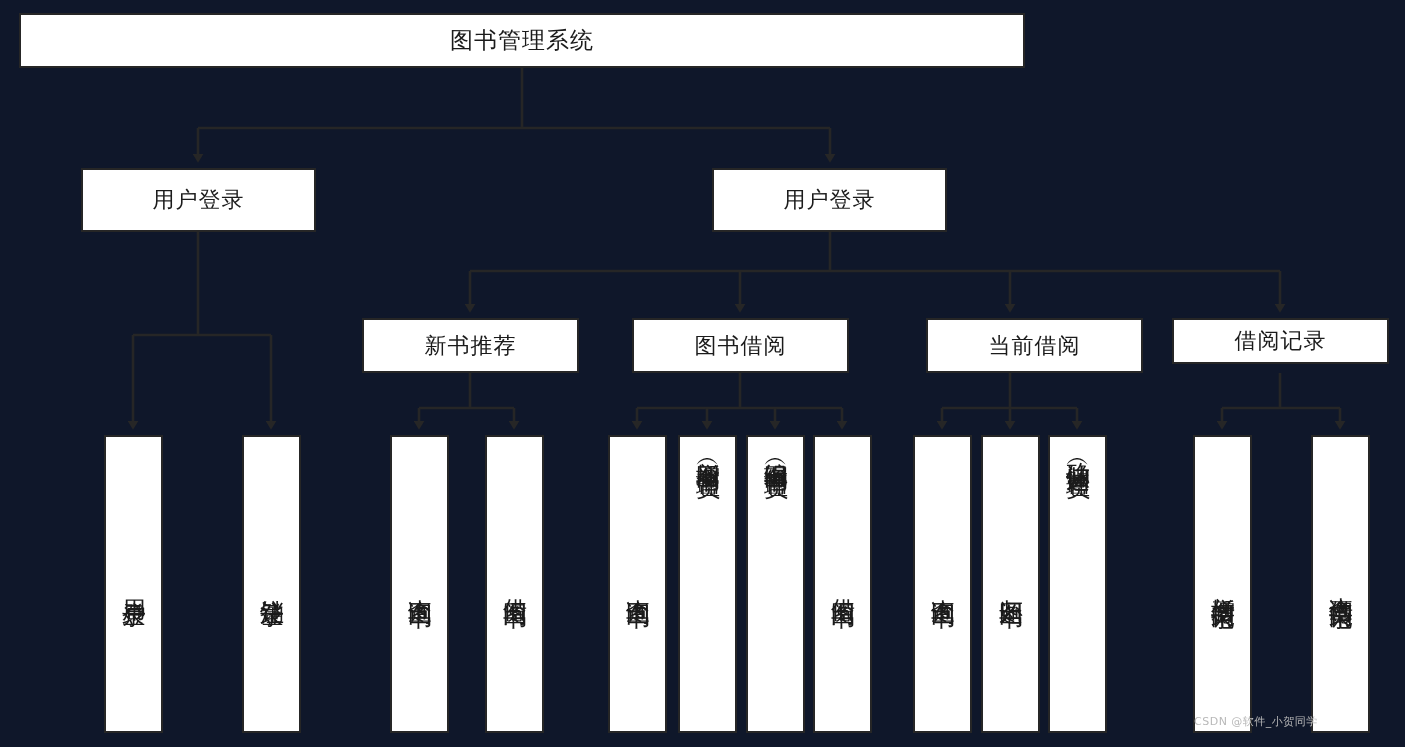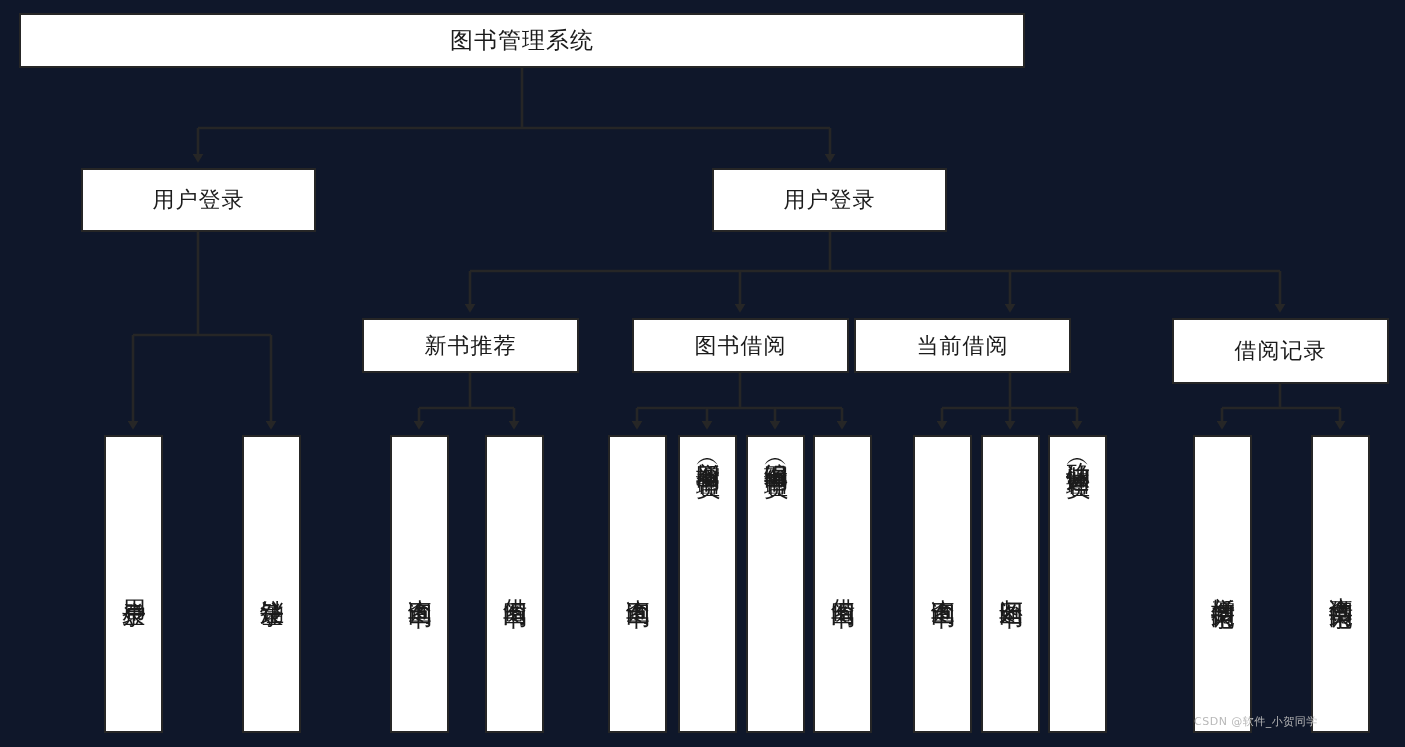--- a/index.html
+++ b/index.html
@@ -138,24 +138,24 @@
   <div class="node wide" style="left:712px; top:168px; width:235px; height:64px;">
     <span class="label">用户登录</span>
   </div>
 
   <div class="node wide" style="left:362px; top:318px; width:217px; height:55px;align-items:center;">
     <span class="label">新书推荐</span>
   </div>
   <div class="node wide" style="left:632px; top:318px; width:217px; height:55px;justify-content:center;">
     <span class="label">图书借阅</span>
   </div>
-  <div class="node wide" style="left:854px; top:318px; width:217px; height:55px;">
+  <div class="node wide" style="left:926px; top:318px; width:217px; height:55px;">
     <span class="label">当前借阅</span>
   </div>
-  <div class="node wide" style="left:1172px; top:318px; width:217px; height:66px;justify-content:center;">
+  <div class="node wide" style="left:1172px; top:318px; width:217px; height:46px;justify-content:center;">
     <span class="label">借阅记录</span>
   </div>
 
   <div class="node tall" style="left:104px; top:435px; width:59px; height:298px;">
     <span class="label">用户登录</span>
   </div>
   <div class="node tall" style="left:242px; top:435px; width:59px; height:298px;">
     <span class="label">注销登录</span>
   </div>
 

